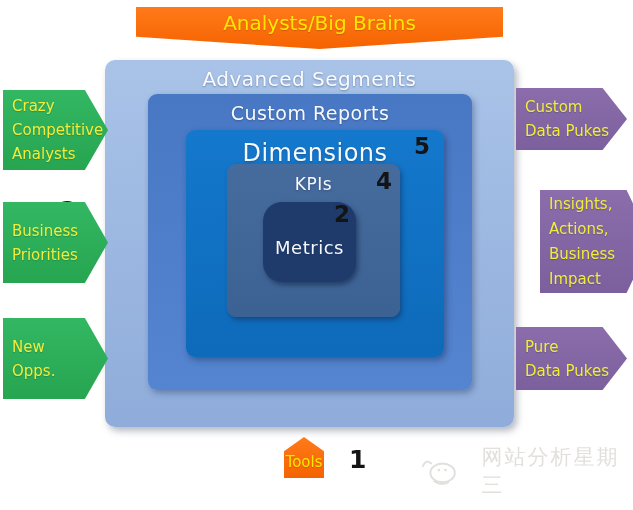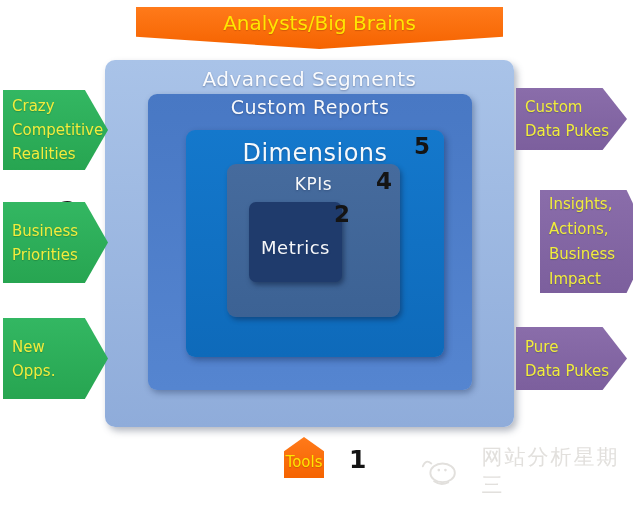--- a/index.html
+++ b/index.html
@@ -13,32 +13,32 @@
     display:block; text-align:center; color:rgba(255,255,255,.96);
     text-shadow:0 1px 2px rgba(30,50,90,.4); letter-spacing:.5px;
   }
   .box-advanced { left:105px; top:60px; width:409px; height:367px;
     background:linear-gradient(180deg,#A9C3E8 0%,#8FACDA 100%);
     box-shadow:3px 4px 7px rgba(90,100,120,.45); }
   .box-advanced .box-label { padding-top:7px; font-size:20px; }
   .box-custom { left:148px; top:94px; width:324px; height:296px;
     background:linear-gradient(180deg,#4878C4 0%,#5585D0 100%);
     box-shadow:2px 3px 6px rgba(30,50,90,.4); border-radius:9px; }
-  .box-custom .box-label { padding-top:2px; font-size:19px; }
+  .box-custom .box-label { padding-top:8px; font-size:19px; }
   .box-dimensions { left:186px; top:130px; width:258px; height:227px;
     background:linear-gradient(180deg,#1478CC 0%,#0E6ABA 100%);
     box-shadow:2px 3px 6px rgba(20,40,80,.45); border-radius:9px; }
   .box-dimensions .box-label { padding-top:9px; font-size:24px; }
   .box-kpis { left:227px; top:164px; width:173px; height:153px;
     background:linear-gradient(180deg,#466B9D 0%,#3C6294 100%);
     box-shadow:2px 3px 5px rgba(15,35,70,.45); border-radius:9px; }
   .box-kpis .box-label { padding-top:10px; font-size:17px; }
-  .box-metrics { left:249px; top:202px; width:93px; height:80px;
+  .box-metrics { left:263px; top:202px; width:93px; height:80px;
     background:#1F3B6C; box-shadow:2px 3px 5px rgba(10,25,55,.5);
-    border-radius:7px; display:flex; align-items:center; justify-content:center; }
+    border-radius:19px; display:flex; align-items:center; justify-content:center; }
   .box-metrics .box-label { font-size:18px; padding-top:10px; }
   
   .num { position:absolute; font-size:23px; font-weight:700; color:#141414; line-height:1; }
   .num-5 { left:414px; top:135px; }
   .num-4 { left:376px; top:170px; }
   .num-2 { left:334px; top:203px; }
   .num-3 { left:60px;  top:199px; }
   .num-1 { left:349px; top:447px; font-size:25px; }
   
   .side-arrow { position:absolute; display:flex; flex-direction:column;
@@ -104,21 +104,21 @@
 
   <span class="num num-5">5</span>
   <span class="num num-4">4</span>
   <span class="num num-2">2</span>
   <span class="num num-3">3</span>
   <span class="num num-1">1</span>
 
   <div class="side-arrow green g1">
     <span class="line">Crazy</span>
     <span class="line">Competitive</span>
-    <span class="line">Realities</span>
+    <span class="line">Analysts</span>
   </div>
   <div class="side-arrow green g2">
     <span class="line">Business</span>
     <span class="line">Priorities</span>
   </div>
   <div class="side-arrow green g3">
     <span class="line">New</span>
     <span class="line">Opps.</span>
   </div>
 

